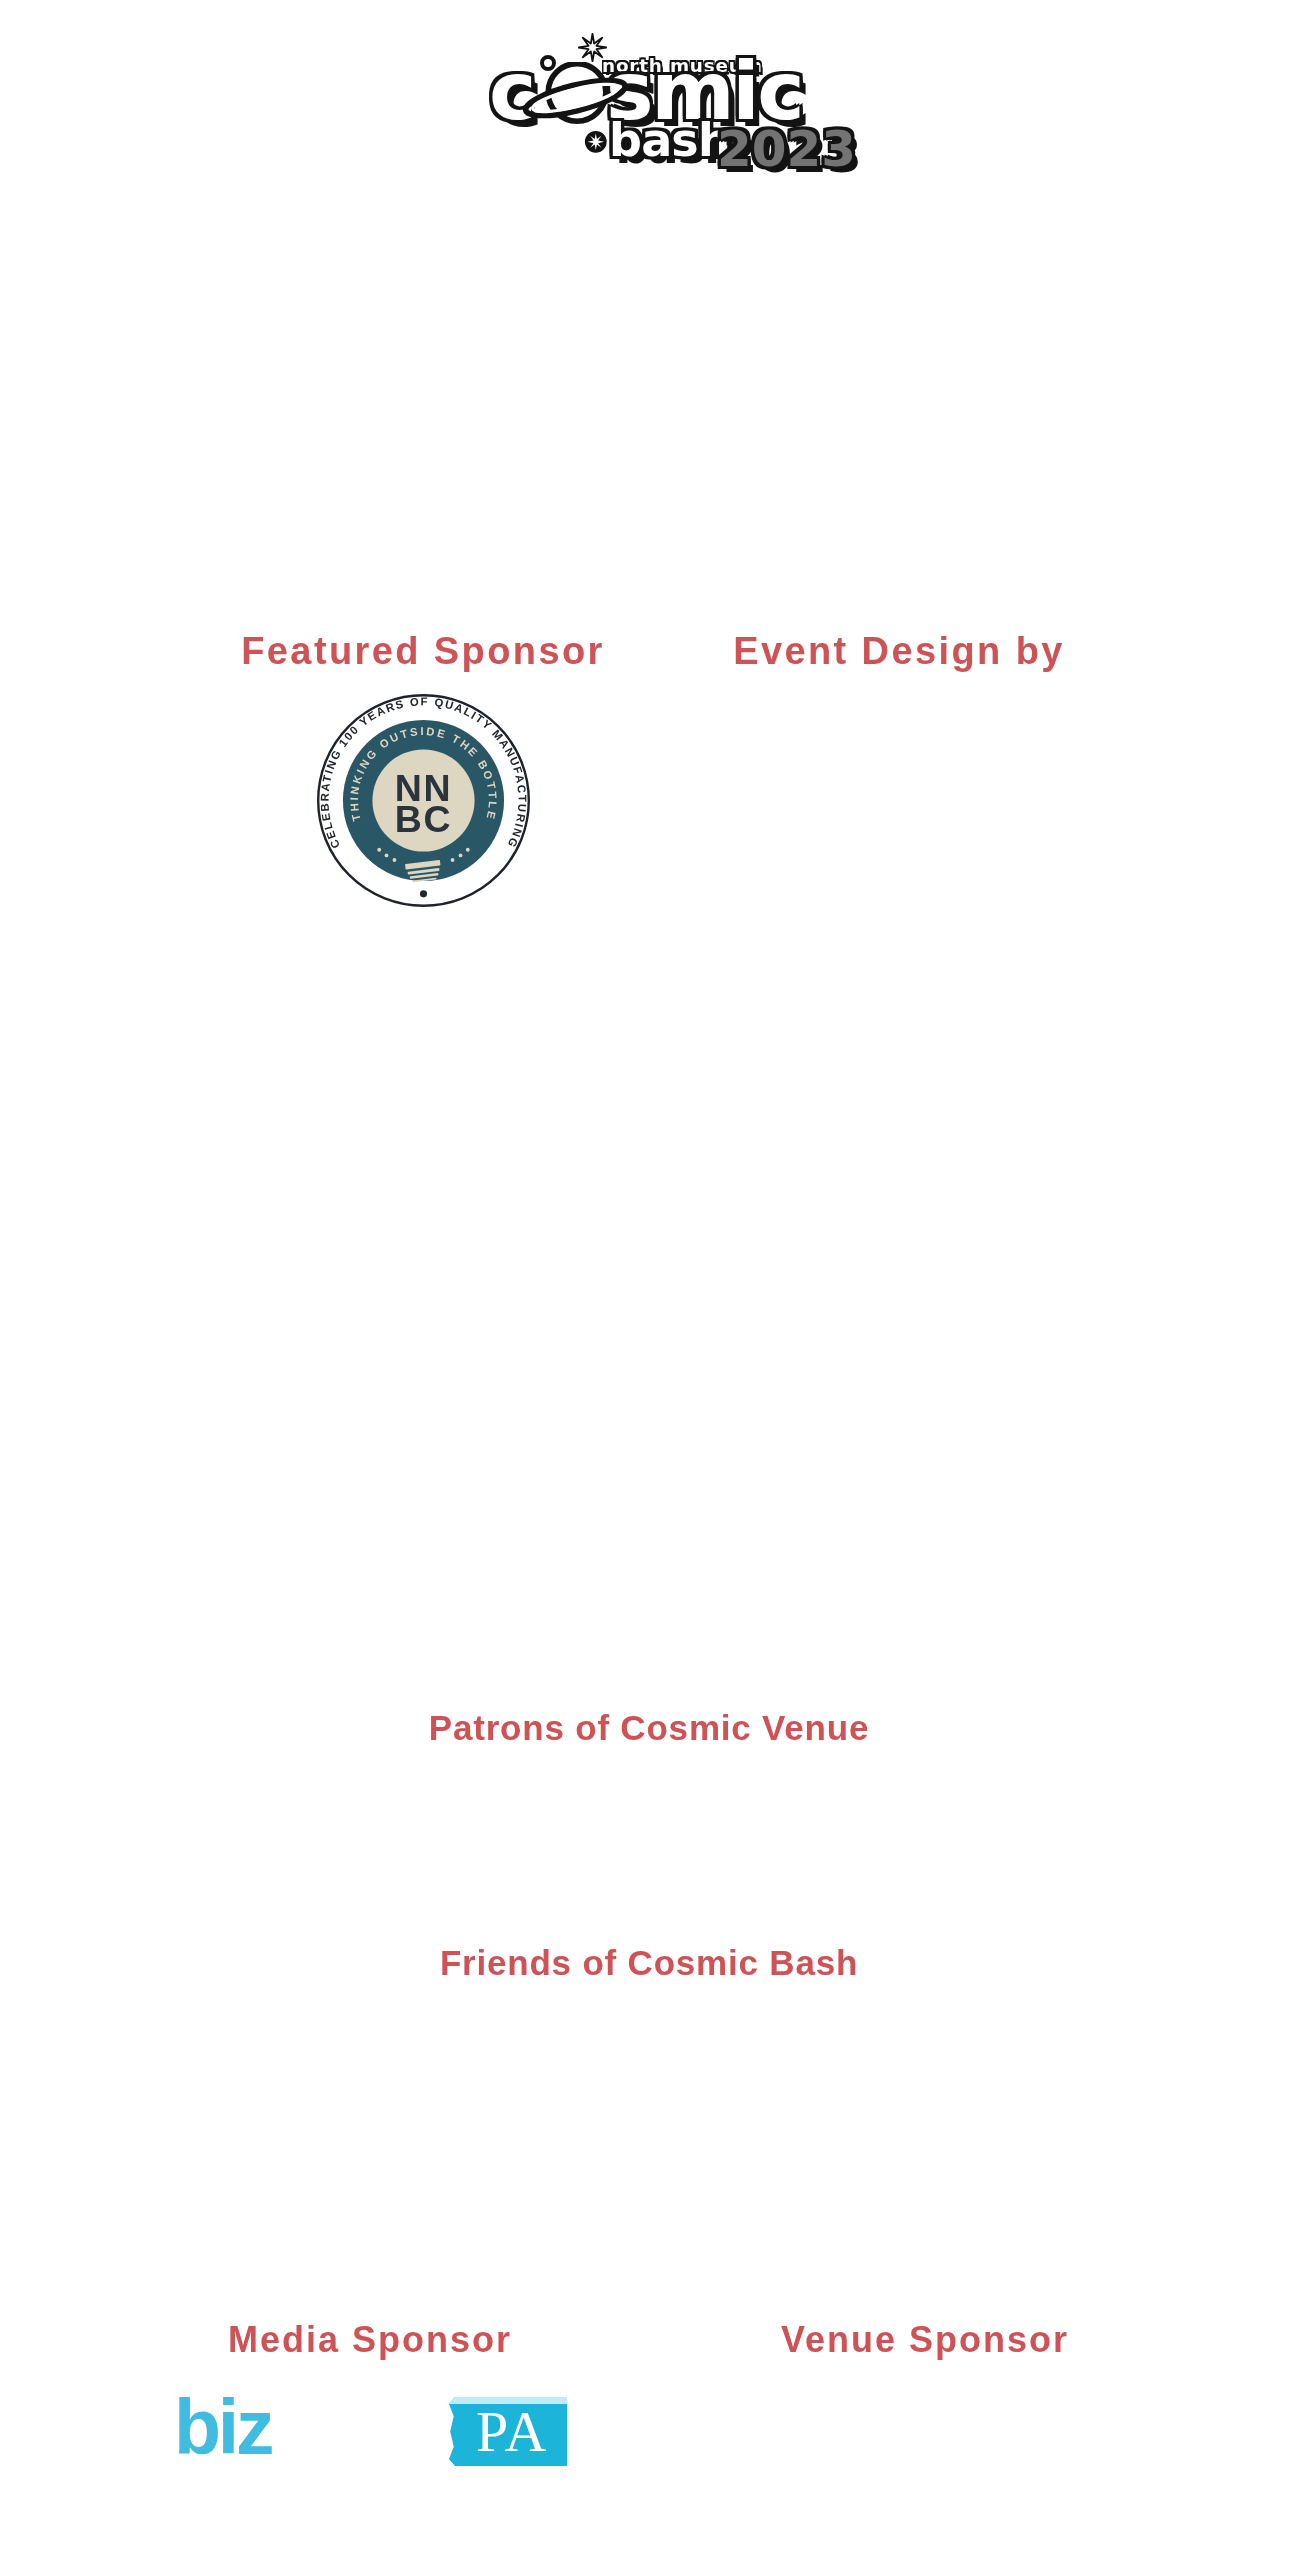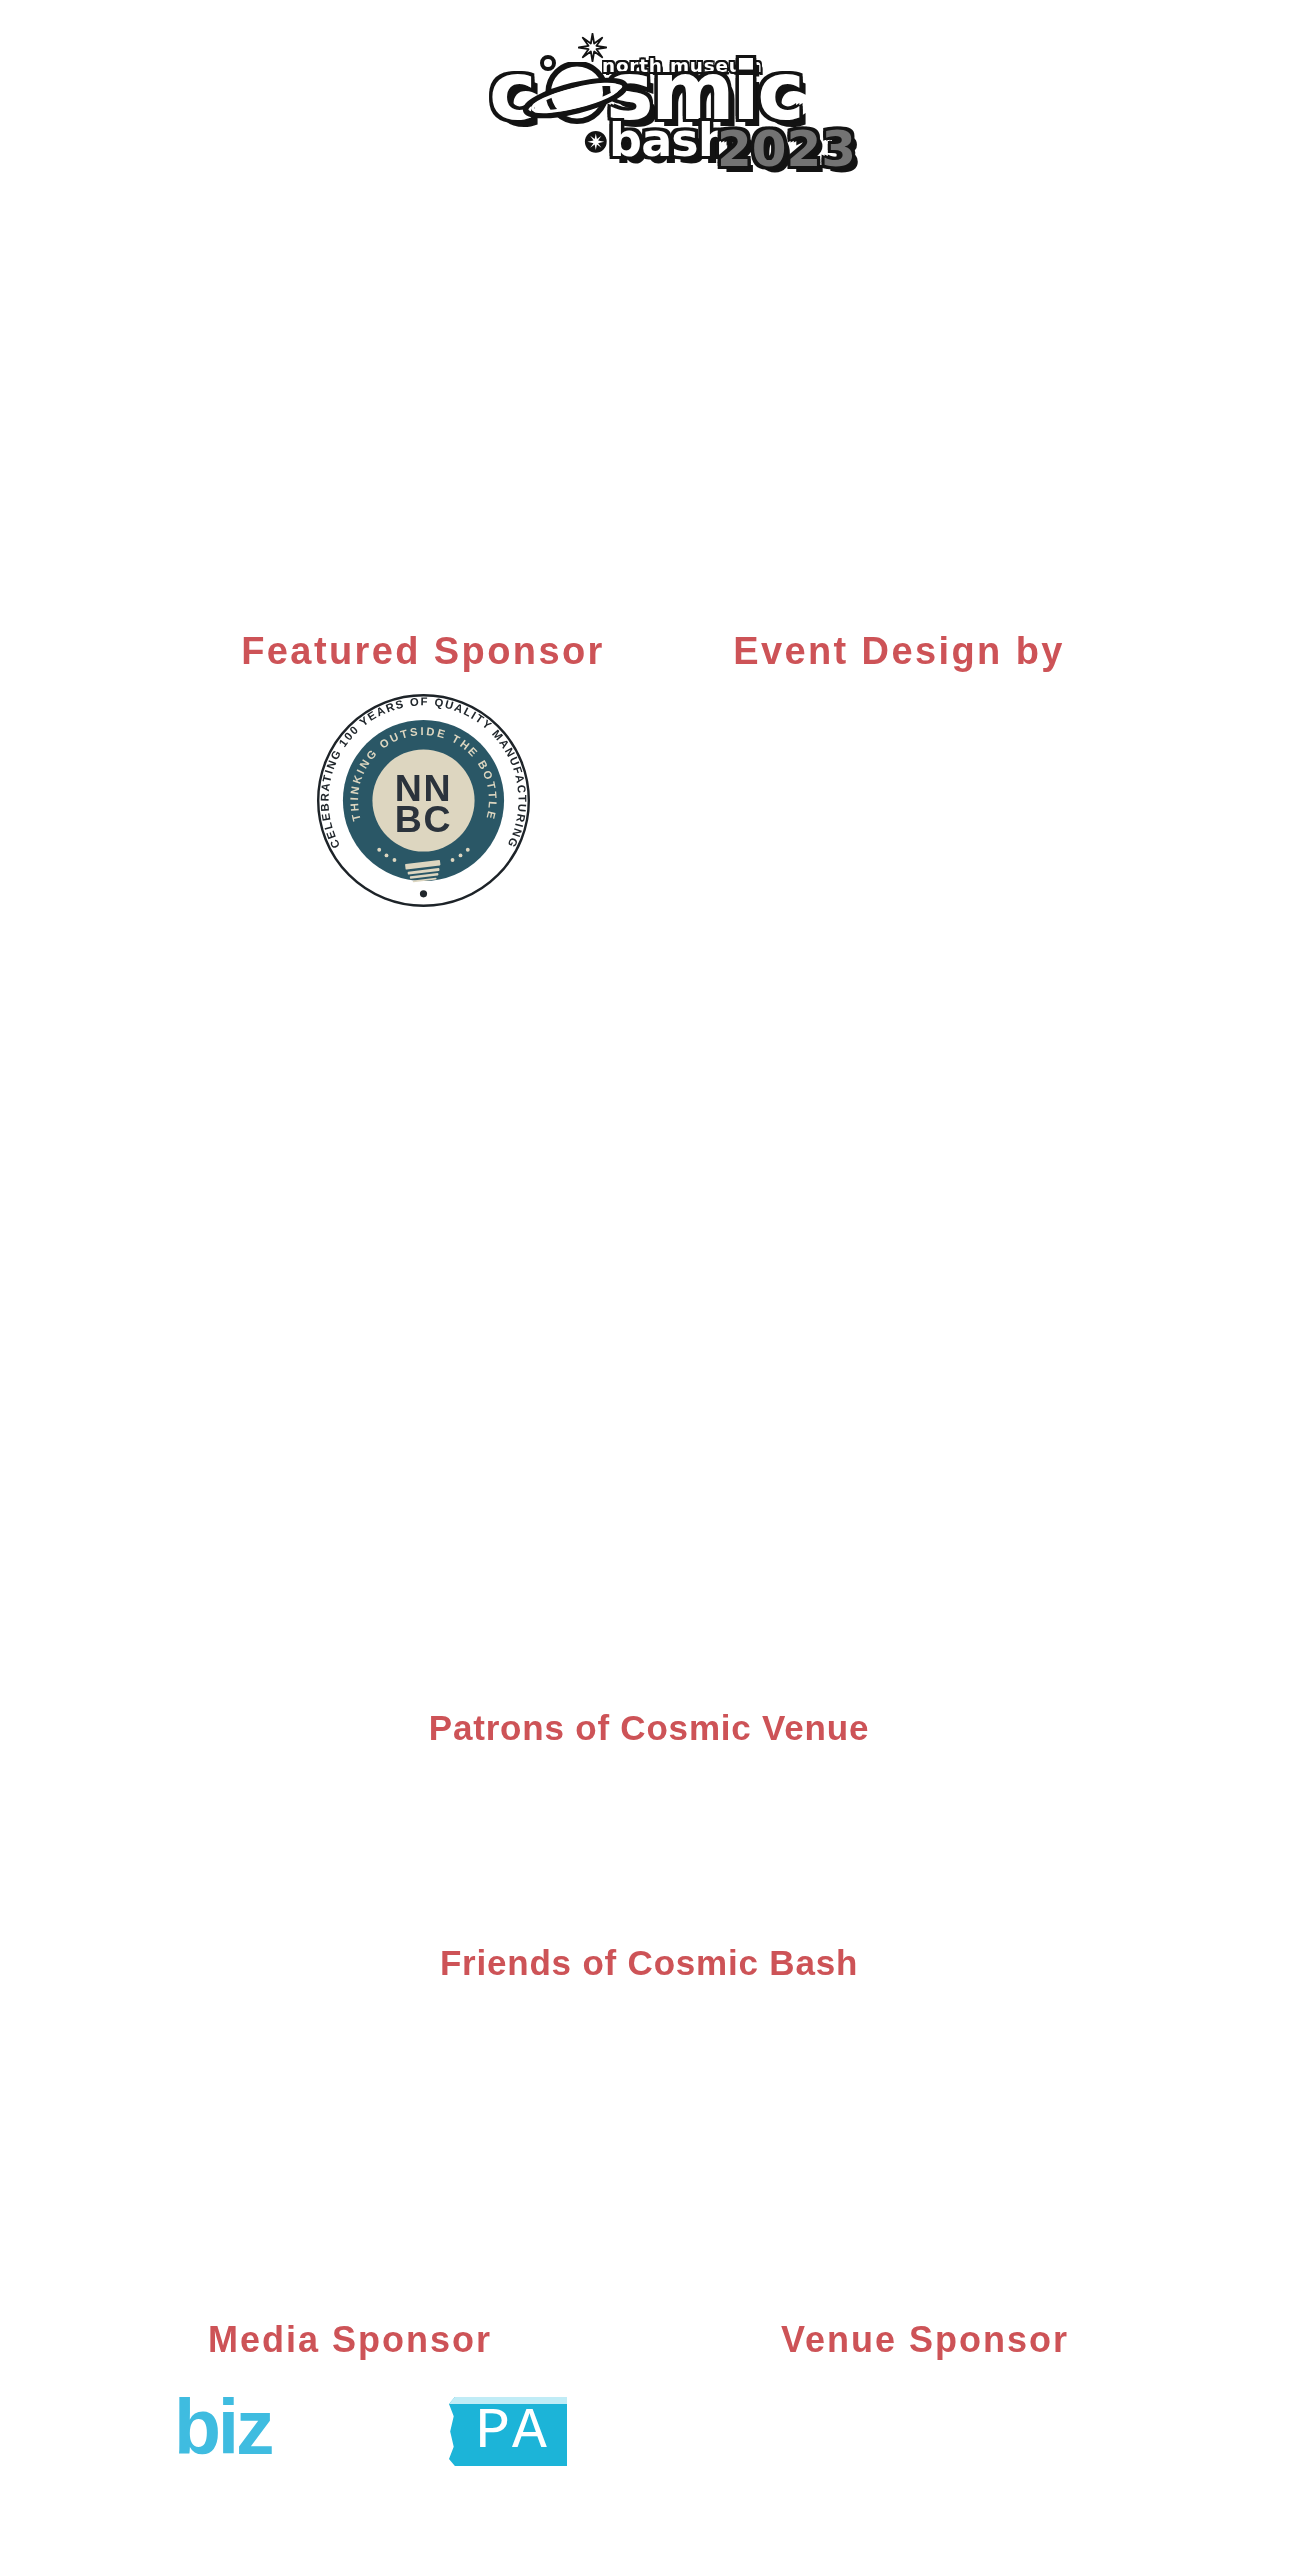--- a/index.html
+++ b/index.html
@@ -31,35 +31,35 @@
         background:#fff;border:4px solid #131313;}
   .planet-svg{left:24px;top:34px;}
 
   
   .heading{position:absolute;margin:0;transform:translateX(-50%);white-space:nowrap;
            font-weight:bold;color:#cd5357;line-height:1.1;}
   .h-featured{left:423px;top:631px;font-size:38px;letter-spacing:2.4px;}
   .h-event{left:899px;top:631px;font-size:38px;letter-spacing:2.4px;}
   .h-patrons{left:649px;top:1709px;font-size:35px;letter-spacing:0.8px;}
   .h-friends{left:649px;top:1944px;font-size:35px;letter-spacing:0.8px;text-align:center;}
-  .h-media{left:350px;top:2320px;font-size:36px;letter-spacing:2px;}
+  .h-media{left:370px;top:2320px;font-size:36px;letter-spacing:2px;}
   .h-venue{left:925px;top:2320px;font-size:36px;letter-spacing:2px;}
 
   
   .nnbc{position:absolute;left:315px;top:692px;width:217px;height:217px;}
 
   
   .biz{position:absolute;left:174px;top:2391px;font-family:"Liberation Sans",sans-serif;
        font-weight:bold;font-size:77px;line-height:0.95;letter-spacing:-3.2px;color:#3fbce0;}
   .pa{position:absolute;left:449px;top:2397px;width:118px;height:69px;background:#1cb4d8;
       clip-path:polygon(5% 0,100% 0,100% 100%,5% 100%,0 90%,4% 72%,1% 50%,4% 28%,0 10%);}
   .pa-strip{position:absolute;left:0;top:0;width:100%;height:7.2px;background:#c0ecf6;}
   .pa-text{position:absolute;left:0;top:0;width:100%;height:69px;line-height:70px;
            text-align:center;color:#ffffff;font-size:58px;font-weight:400;letter-spacing:1.6px;
-           font-family:Liberation Mono, monospace;padding-left:8px;box-sizing:border-box;}
+           font-family:Liberation Serif, serif;padding-left:8px;box-sizing:border-box;}
 </style>
 </head>
 <body>
 
 <div class="page">
 
   <div class="logo">
     <svg class="star-top" width="29" height="29" viewBox="0 0 40 40">
       <path d="M20 1 L22.3 14.5 L33.4 6.6 L25.5 17.7 L39 20 L25.5 22.3 L33.4 33.4 L22.3 25.5 L20 39 L17.7 25.5 L6.6 33.4 L14.5 22.3 L1 20 L14.5 17.7 L6.6 6.6 L17.7 14.5 Z" fill="#ffffff" stroke="#131313" stroke-width="2.5" stroke-linejoin="round"></path>
     </svg>

